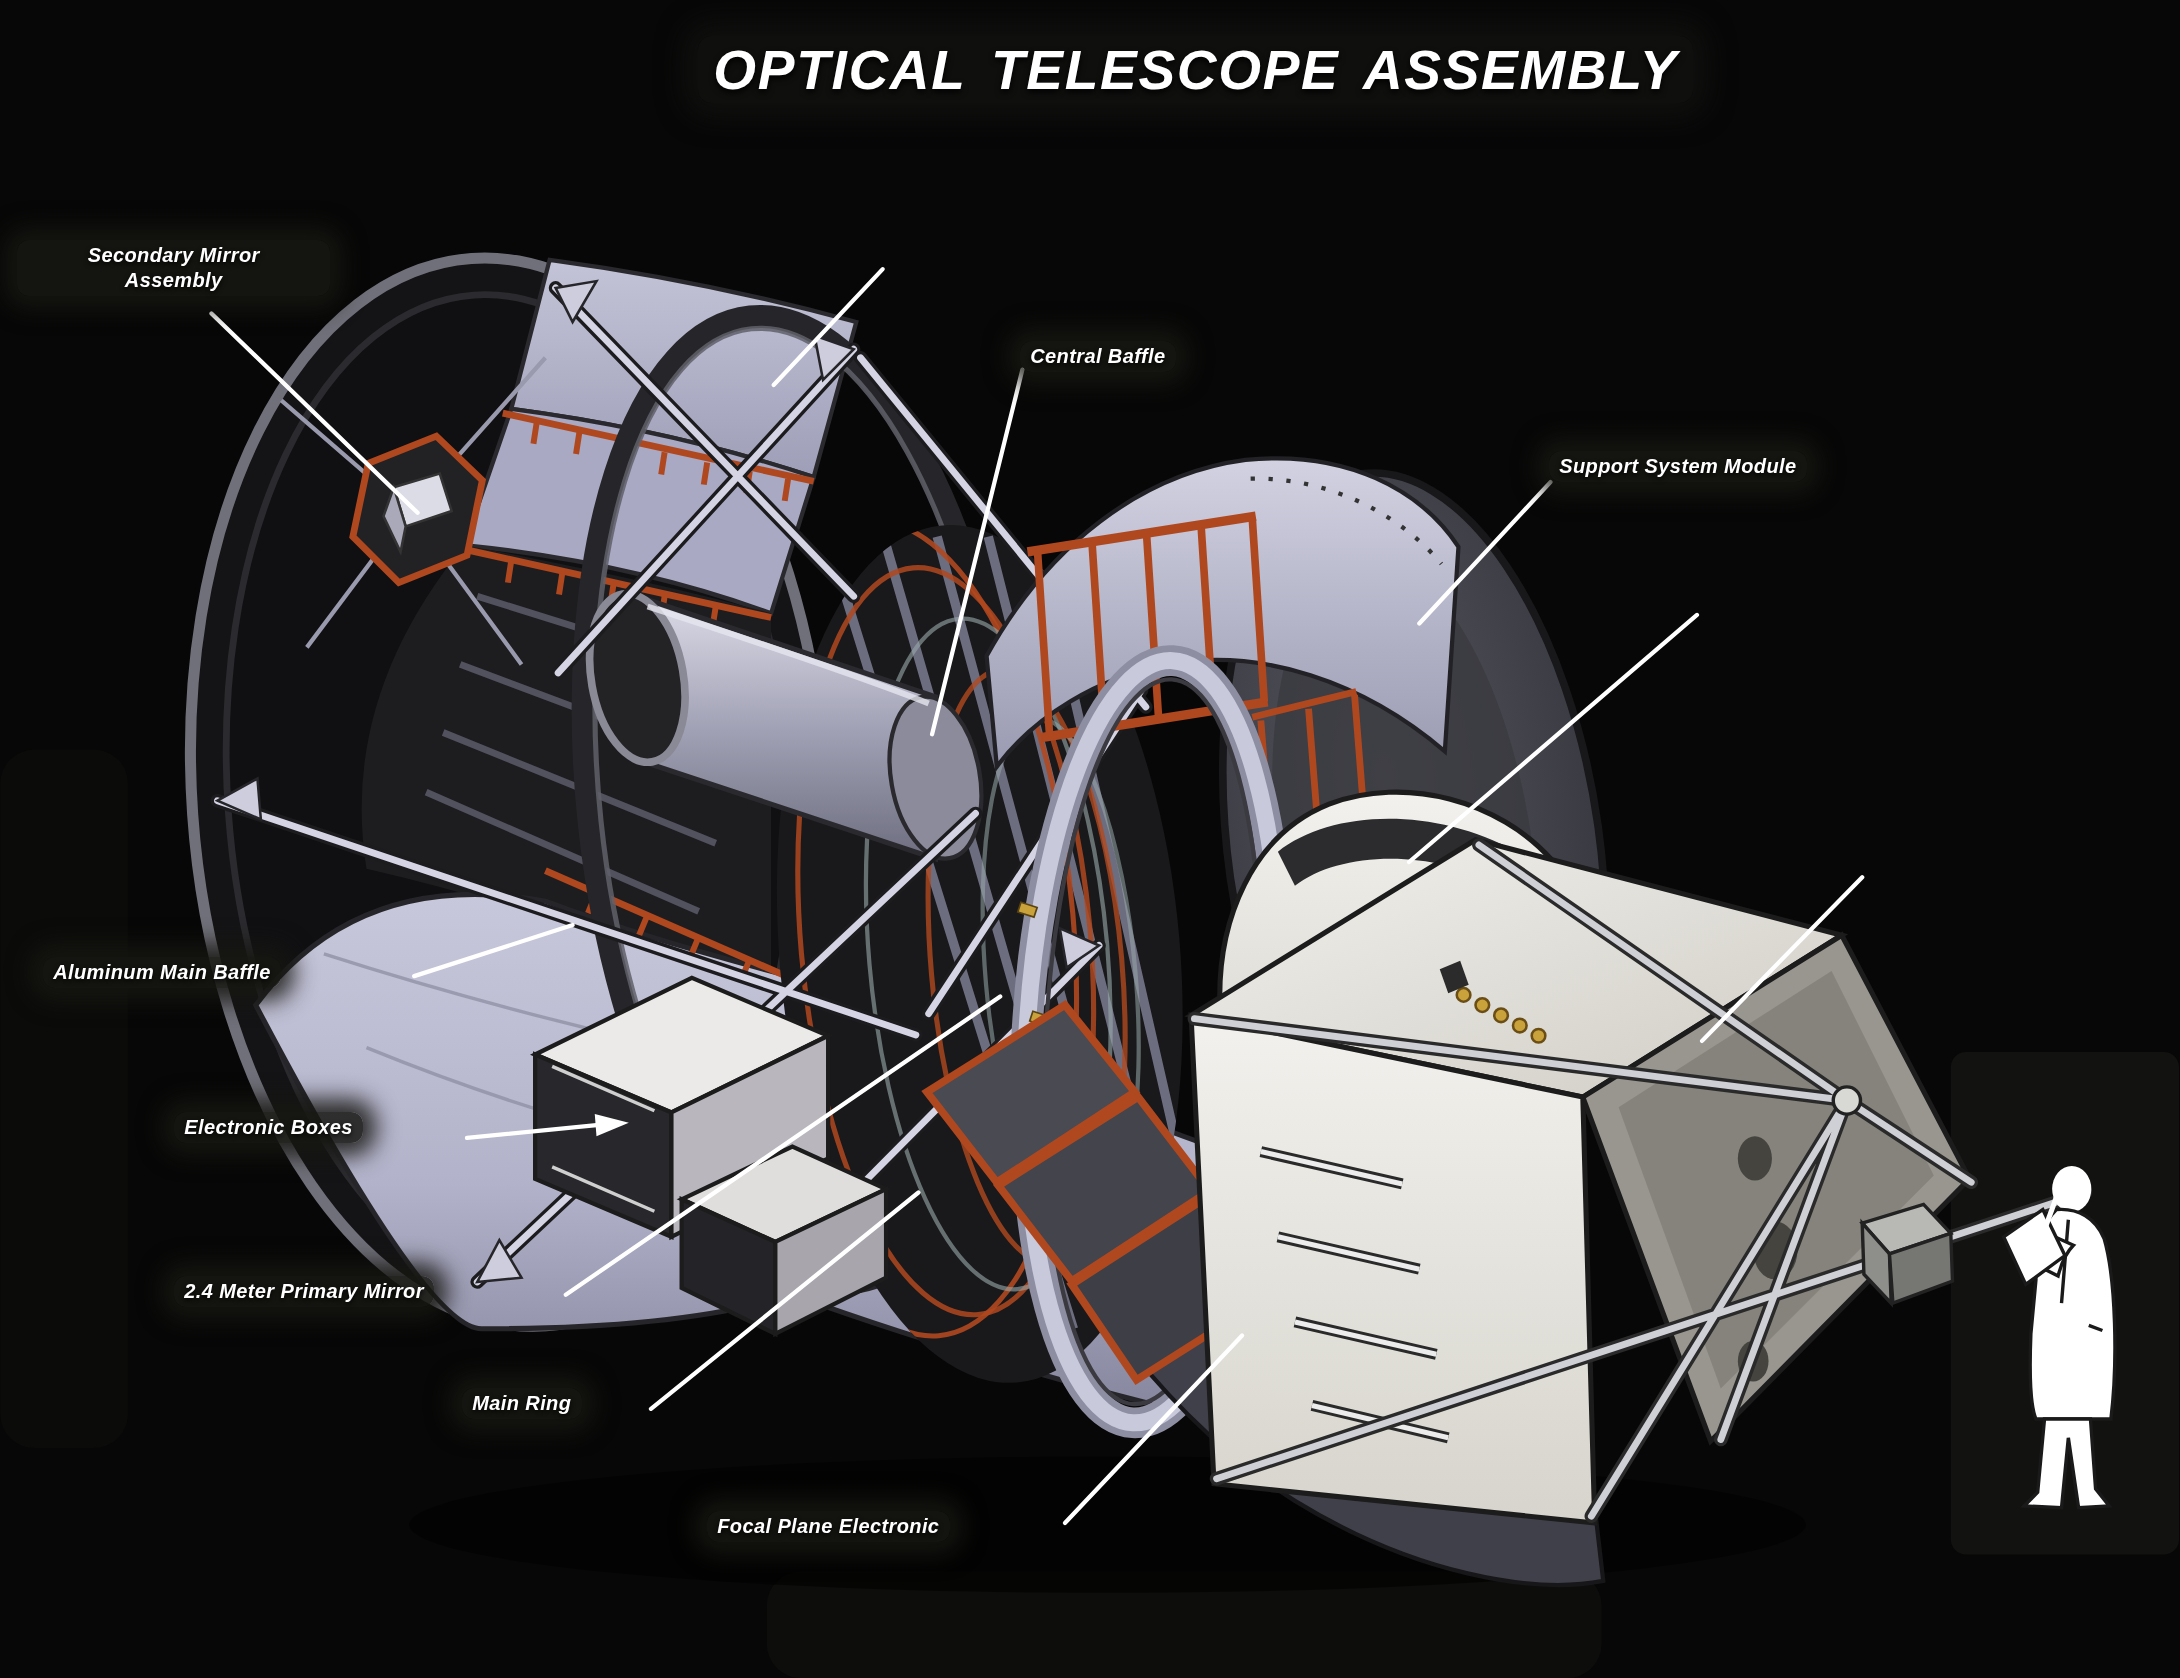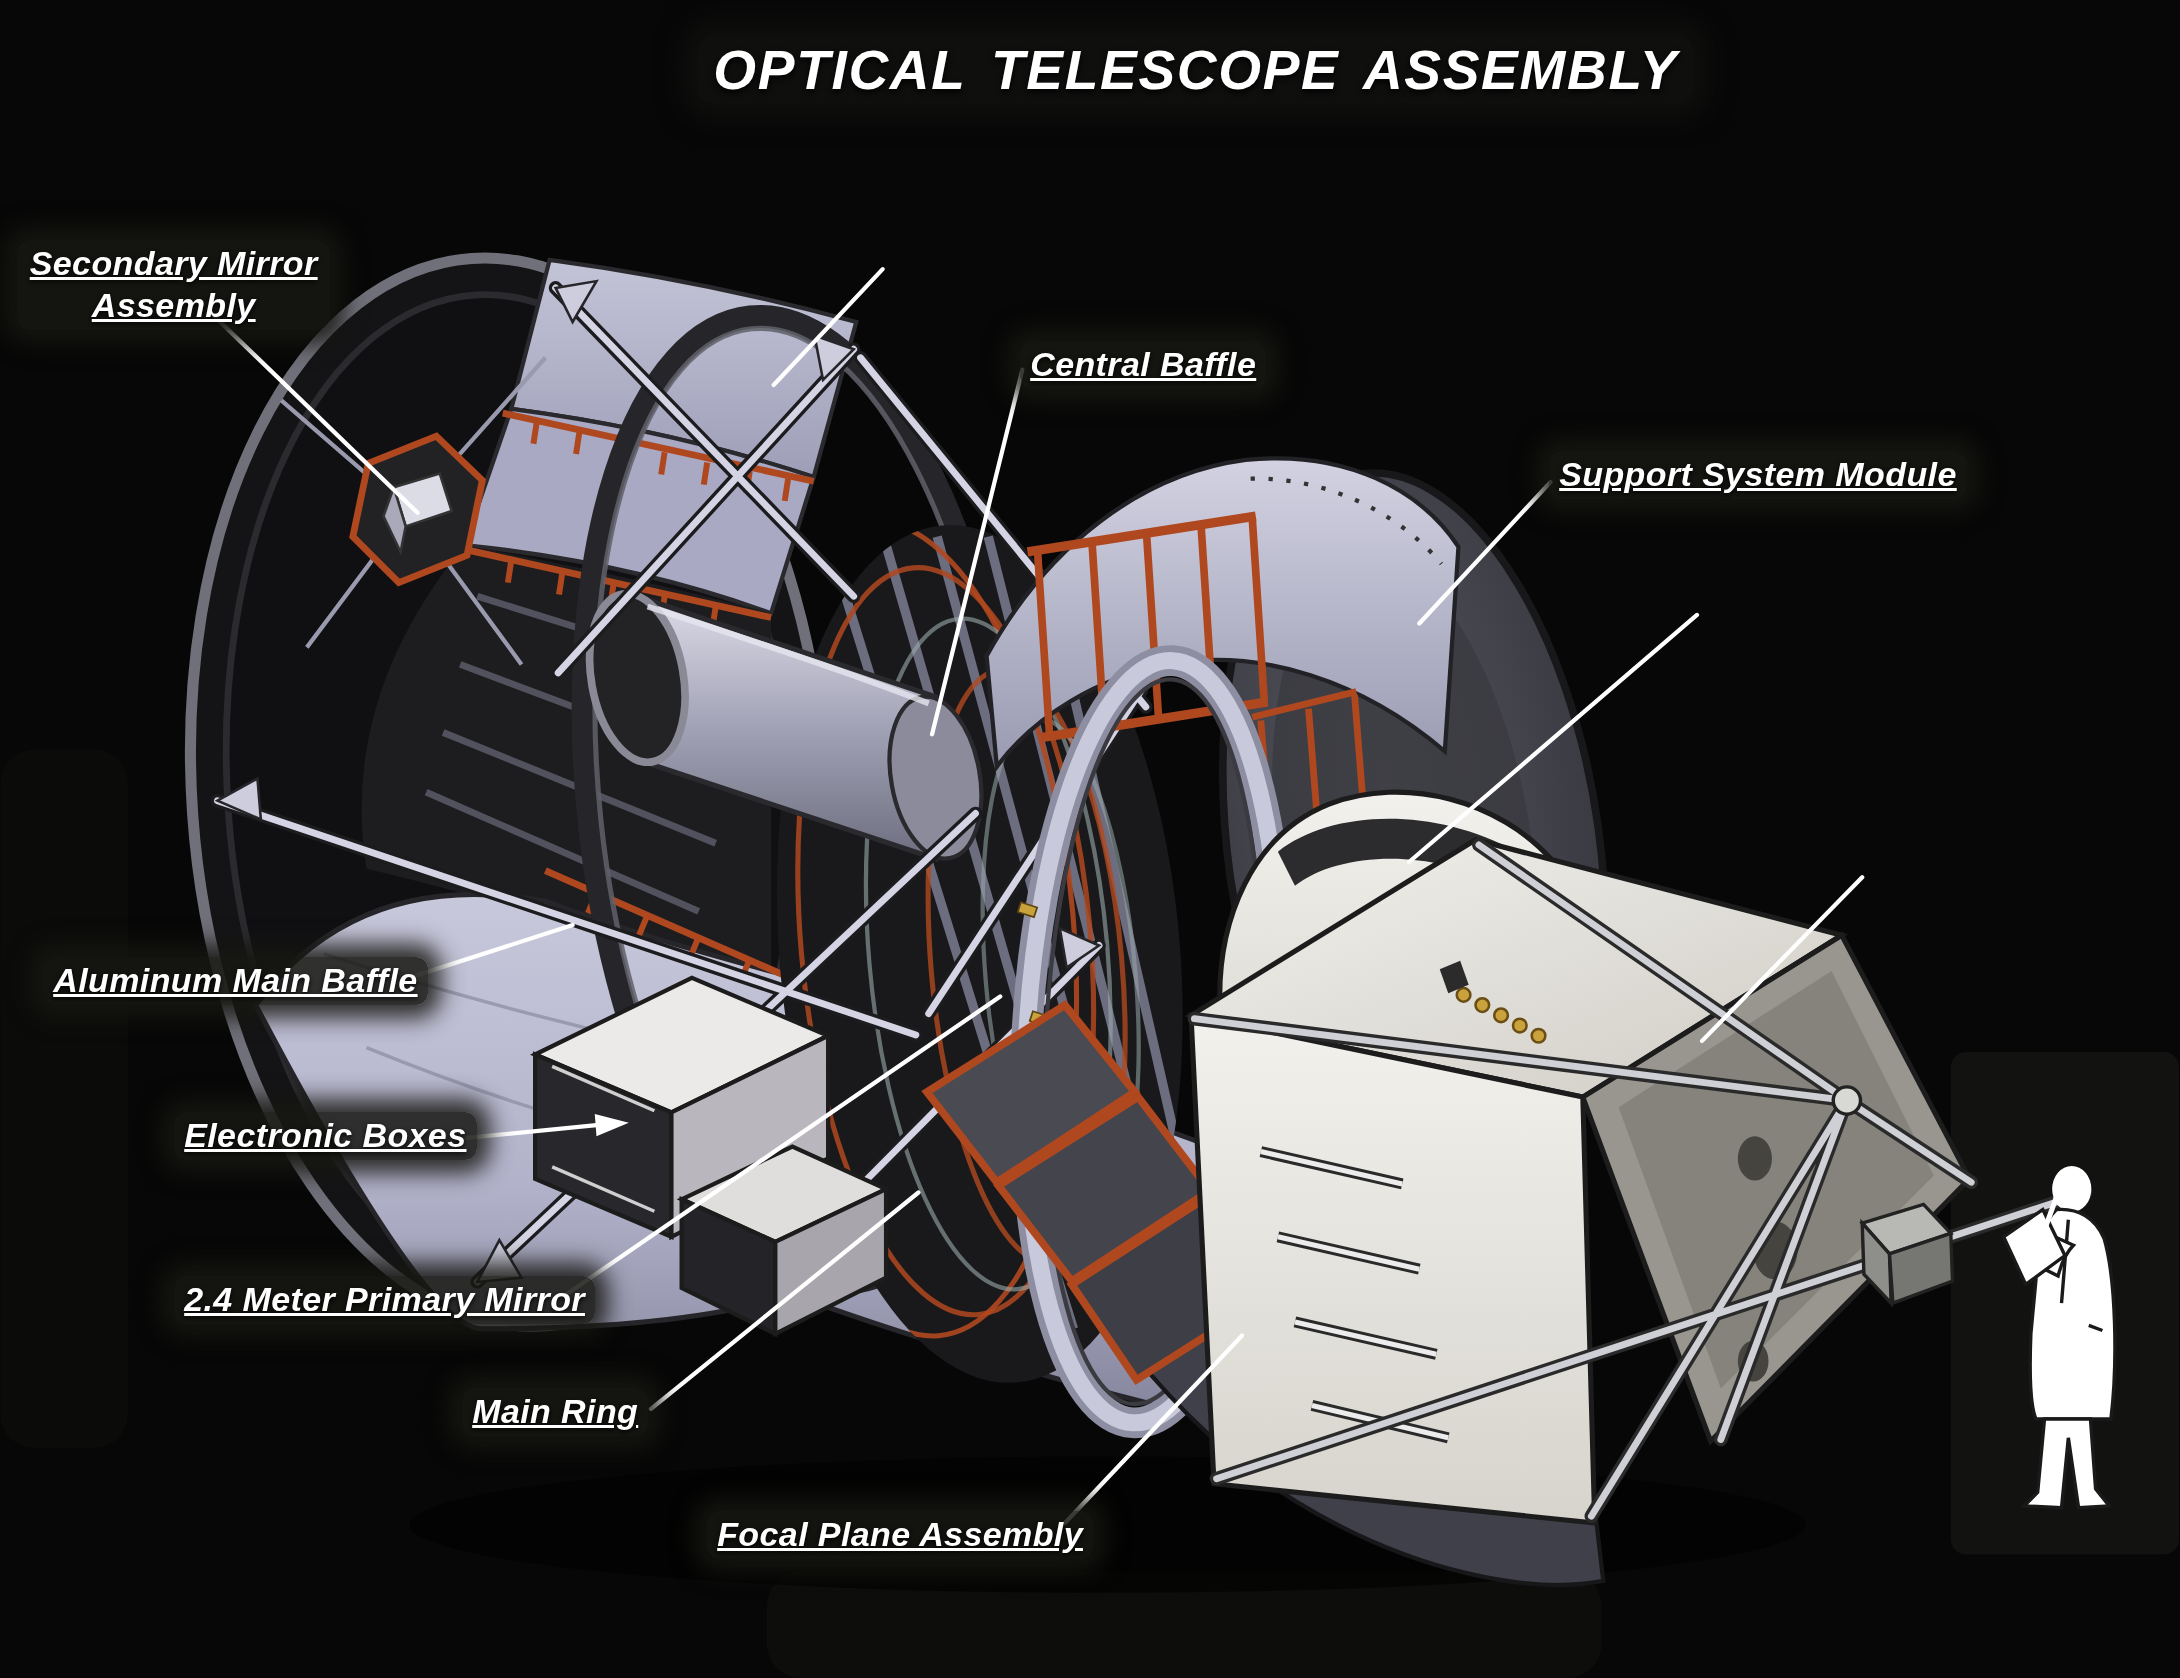--- a/index.html
+++ b/index.html
@@ -7,28 +7,27 @@
     --metal_light:#c9c9dd; --metal_mid:#9a9ab0; --metal_dark:#3c3c44;
     --accent_red:#b0481f; --module_white:#eceae6; --gold:#c9a23b;
   }
   html,body{margin:0;padding:0;}
   body{width:2181px;height:1678px;background:var(--background);position:relative;overflow:hidden;
        font-family:"Liberation Sans", sans-serif;}
   #stage{position:absolute;inset:0;width:2181px;height:1678px;}
   svg#art{position:absolute;left:0;top:0;}
   .label{
     position:absolute; color:var(--label_text);
-    font-style:italic; font-weight:700; font-size:34px; line-height:1.22;
+    font-style:italic; font-weight:700; font-size:20px; line-height:1.22;
     letter-spacing:0.4px; white-space:pre-line;
     padding:3.4px 10.2px; border-radius:12px;
     background:rgba(22,22,18,.85);
     box-shadow:0 0 22px 13.6px rgba(22,22,18,.85);
     text-shadow:0 1.7px 5.1px rgba(0,0,0,.95);
     z-index:5;
-    text-decoration:underline;
   }
   .label.center{text-align:center;}
   #title{
     position:absolute; left:698px; top:36px; z-index:5;
     color:var(--label_text); font-style:italic; font-weight:700;
     font-size:55px; letter-spacing:1.7px; word-spacing:8.5px; white-space:nowrap;
     padding:1.7px 15.3px; border-radius:13.6px;
     background:rgba(18,18,16,.8); box-shadow:0 0 25.6px 15.3px rgba(18,18,16,.8);
     text-shadow:0 2.6px 6.8px rgba(0,0,0,.95);
   }
@@ -283,16 +282,16 @@
 <div id="title">OPTICAL TELESCOPE ASSEMBLY</div>
 
 <div class="label center" style="left:17px;  top:240px; width:293px;">Secondary Mirror
 Assembly</div>
 <div class="label" style="left:1020px; top:341px;">Central Baffle</div>
 <div class="label" style="left:1549px; top:451px;">Support System Module</div>
 <div class="label" style="left:43px;  top:957px;">Aluminum Main Baffle</div>
 <div class="label" style="left:174px; top:1112px;">Electronic Boxes</div>
 <div class="label" style="left:174px; top:1276px;text-align:right;">2.4 Meter Primary Mirror</div>
 <div class="label" style="left:462px; top:1388px;">Main Ring</div>
-<div class="label" style="left:707px; top:1511px;">Focal Plane Assembly</div>
+<div class="label" style="left:707px; top:1511px;">Focal Plane Electronic</div>
 
 </div>
 
 
 </body></html>

